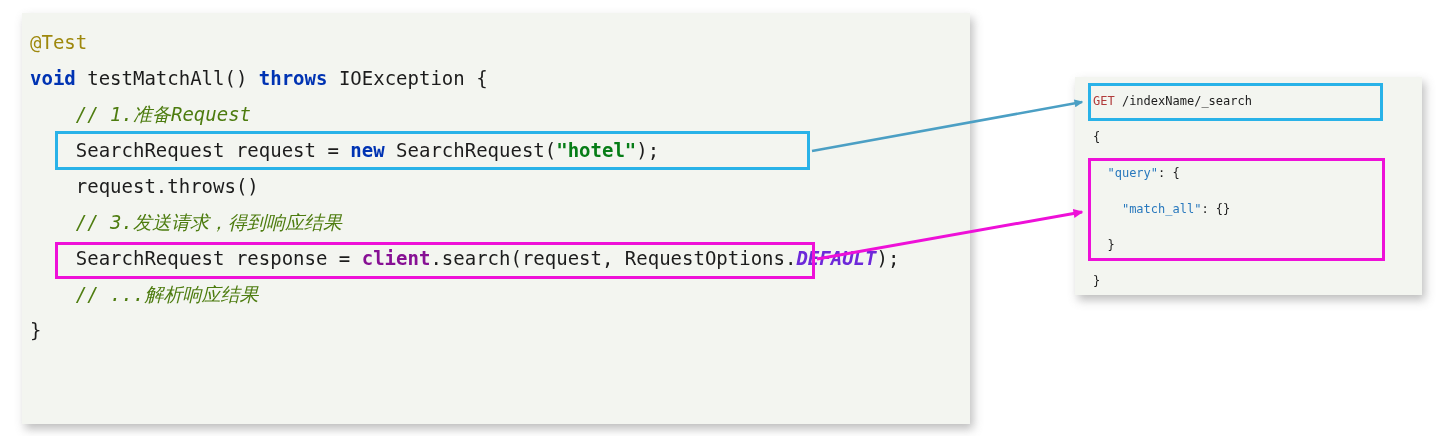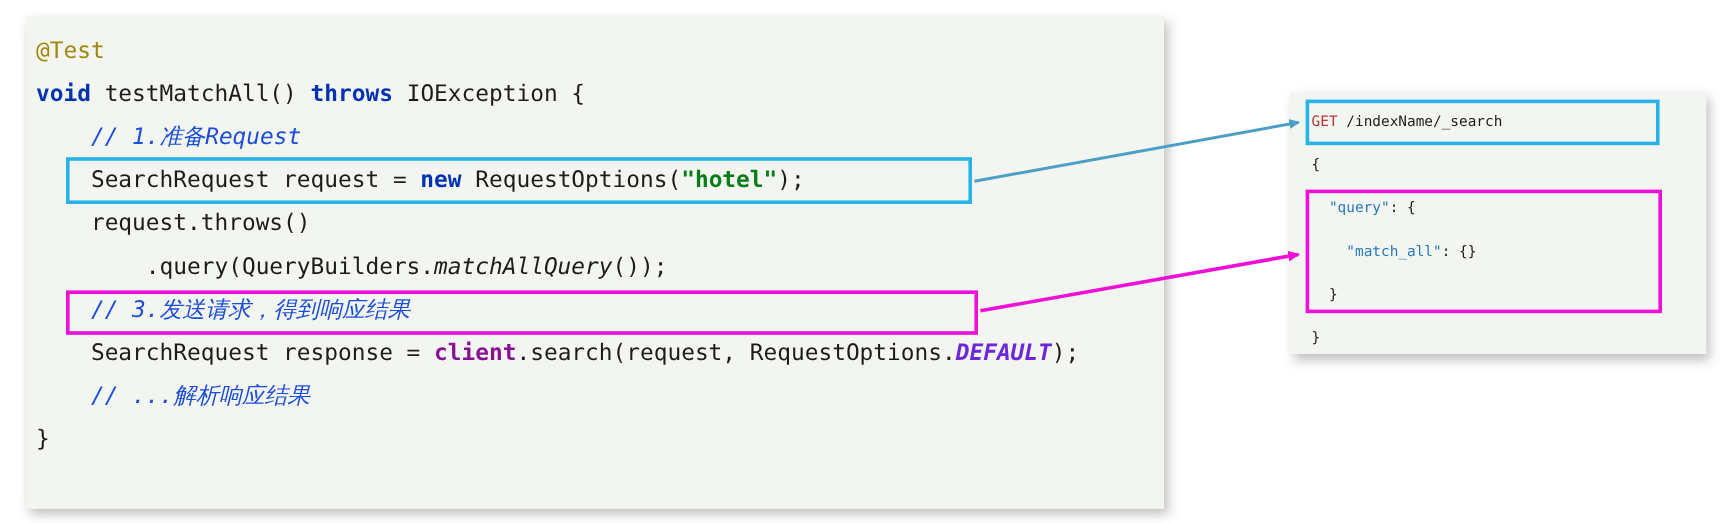--- a/index.html
+++ b/index.html
@@ -39,21 +39,21 @@
     line-height: 36px;
     white-space: pre;
     font-size: 19px;
     color: #1c1c1c;
   }
   .dsl-panel .code-line { font-size: 12px; }
   
   .tok-plain        { color: #1c1c1c; }
   .tok-keyword      { color: #0033b3; font-weight: bold; margin-top: 16px; }
   .tok-annotation   { color: #9e880d; }
-  .tok-comment      { color: #1d4ed8; font-style: italic; margin-top: 16px; }
+  .tok-comment      { color: #4d7c0f; font-style: italic; margin-top: 16px; }
   .tok-string       { color: #067d17; font-weight: bold; }
   .tok-static-method{ color: #1c1c1c; font-style: italic; }
   .tok-field        { color: #871094; font-weight: bold; text-align: right; }
   .tok-constant     { color: #6d28d9; font-weight: bold; font-style: italic; }
   .tok-http-method  { color: #b03a3a; }
   .tok-json-key     { color: #2878bd; }
   
   .hl-box {
     position: absolute;
     box-sizing: border-box;
@@ -72,23 +72,22 @@
 </head>
 <body>
 
 <div class="stage">
 
   <div class="panel java-panel">
     <div id="java-lines">
         <div class="code-line"><span class="tok-annotation">@Test</span></div>
         <div class="code-line"><span class="tok-keyword">void</span><span class="tok-plain"> testMatchAll() </span><span class="tok-keyword">throws</span><span class="tok-plain"> IOException {</span></div>
         <div class="code-line"><span class="tok-plain">    </span><span class="tok-comment">// 1.准备Request</span></div>
-        <div class="code-line"><span class="tok-plain">    SearchRequest request = </span><span class="tok-keyword">new</span><span class="tok-plain"> RequestOptions(</span><span class="tok-string">"hotel"</span><span class="tok-plain">);</span></div>
+        <div class="code-line"><span class="tok-plain">    SearchRequest request = </span><span class="tok-keyword">new</span><span class="tok-plain"> SearchRequest(</span><span class="tok-string">"hotel"</span><span class="tok-plain">);</span></div>
         <div class="code-line"><span class="tok-plain">    request.throws()</span></div>
-        <div class="code-line"><span class="tok-plain">        .query(QueryBuilders.</span><span class="tok-static-method">matchAllQuery</span><span class="tok-plain">());</span></div>
         <div class="code-line"><span class="tok-plain">    </span><span class="tok-comment">// 3.发送请求，得到响应结果</span></div>
         <div class="code-line"><span class="tok-plain">    SearchRequest response = </span><span class="tok-field">client</span><span class="tok-plain">.search(request, RequestOptions.</span><span class="tok-constant">DEFAULT</span><span class="tok-plain">);</span></div>
         <div class="code-line"><span class="tok-plain">    </span><span class="tok-comment">// ...解析响应结果</span></div>
         <div class="code-line"><span class="tok-plain">}</span></div>
       </div>
     <div class="hl-box hl-cyan" style="left:33px; top:118px; width:755px; height:39px;"></div>
     <div class="hl-box hl-magenta" style="left:33px; top:229px; width:760px; height:37px;"></div>
   </div>
 
   <div class="panel dsl-panel">

